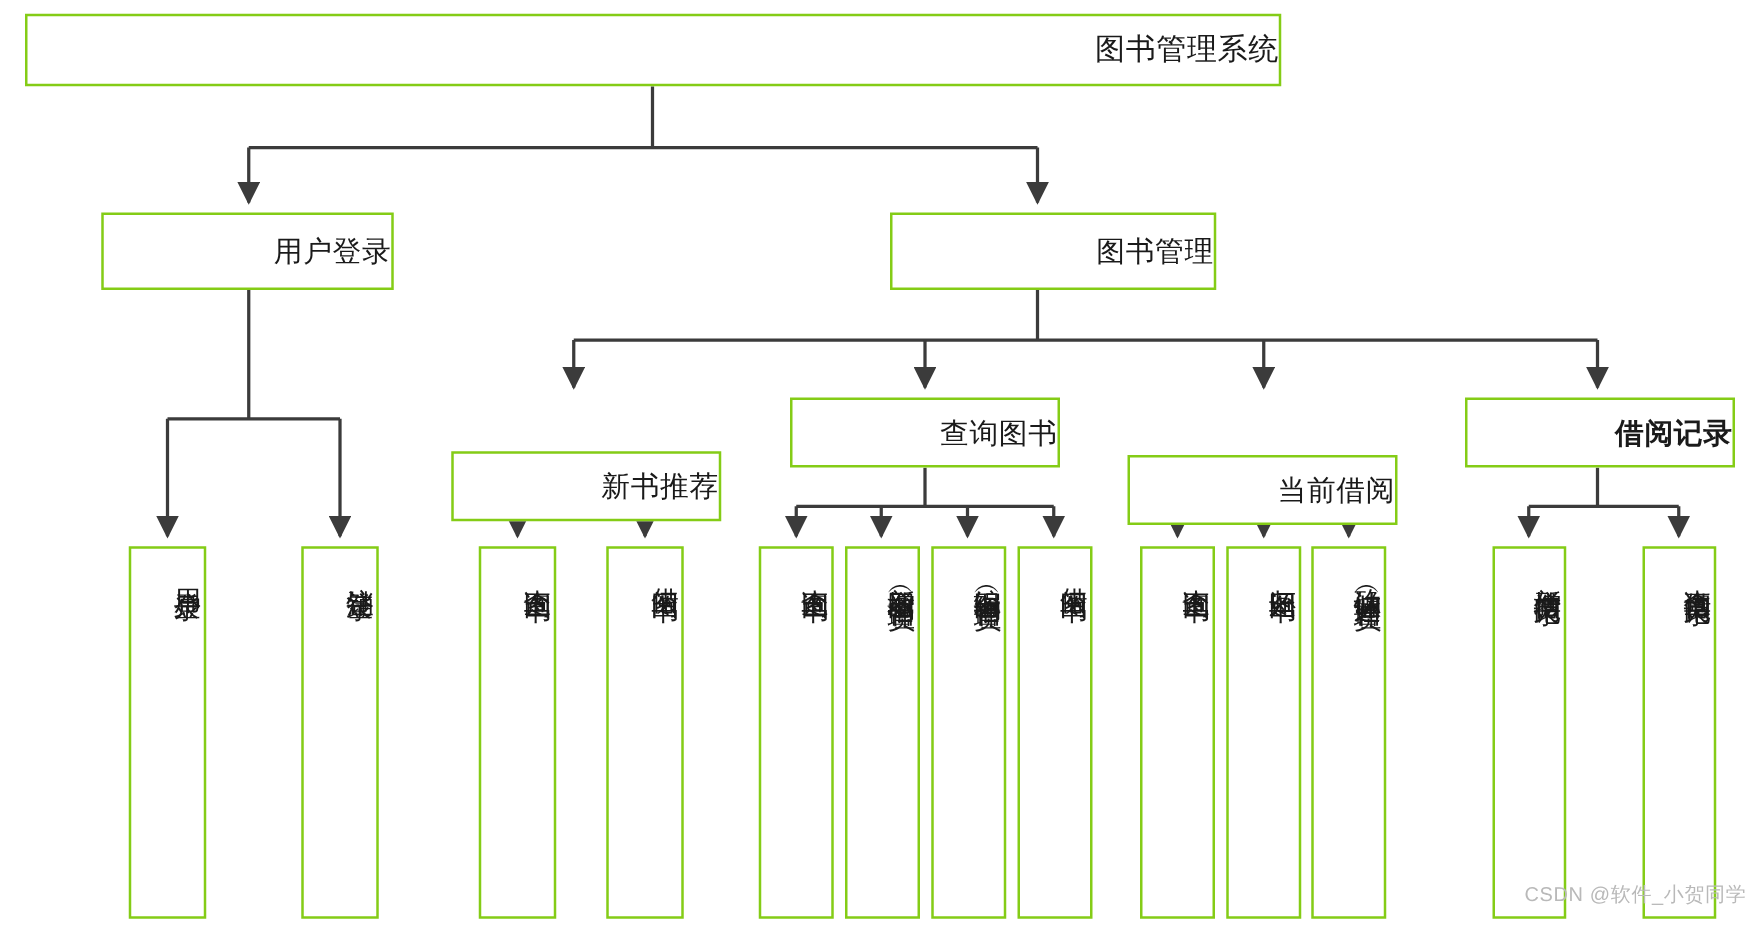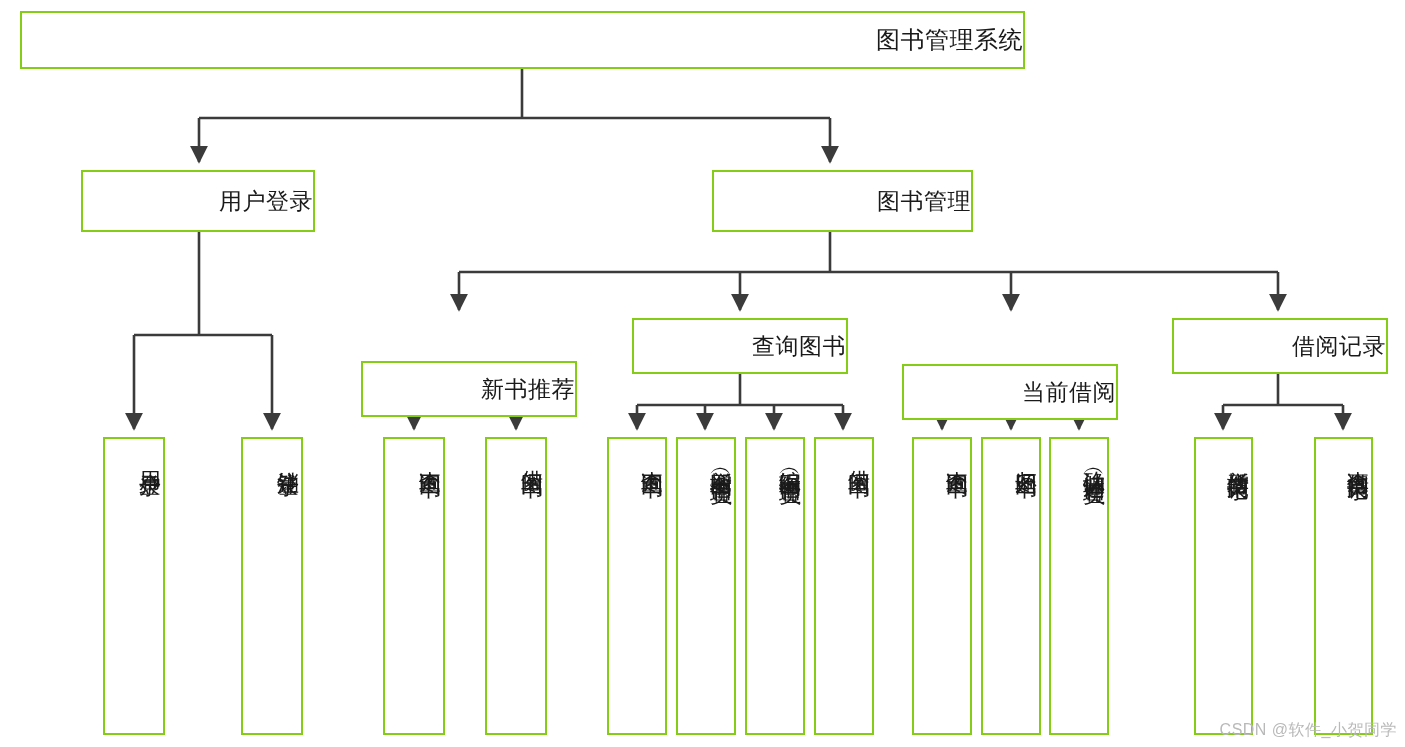--- a/index.html
+++ b/index.html
@@ -59,21 +59,21 @@
     text-orientation: upright;
     font-size: 22px;
     line-height: 1.18;
     letter-spacing: 2px;
     white-space: nowrap;
     height: auto;
   }
   .watermark {
     position: absolute;
     right: 8px;
-    bottom: 6px;
+    bottom: 20px;
     font-size: 16px;
     color: #b9b9b9;
     letter-spacing: 0.5px;
     z-index: 3;
     white-space: nowrap;
   }
 </style>
 </head>
 <body>
 
@@ -146,21 +146,21 @@
   </div>
 
   <div class="node horizontal" style="left:632px; top:318px; width:216px; height:56px;">
     <span class="node-label">查询图书</span>
   </div>
 
   <div class="node horizontal" style="left:902px; top:318px; width:216px; height:56px;margin-top:46px;">
     <span class="node-label">当前借阅</span>
   </div>
 
-  <div class="node horizontal" style="left:1172px; top:318px; width:216px; height:56px;">
+  <div class="node horizontal" style="left:1172px; top:318px; width:216px; height:56px;font-weight:bold;">
     <span class="node-label">借阅记录</span>
   </div>
 
   <div class="node vertical" style="left:103px; top:437px; width:62px; height:298px;">
     <span class="node-label">用户登录</span>
   </div>
 
   <div class="node vertical" style="left:241px; top:437px; width:62px; height:298px;">
     <span class="node-label">注销登录</span>
   </div>

